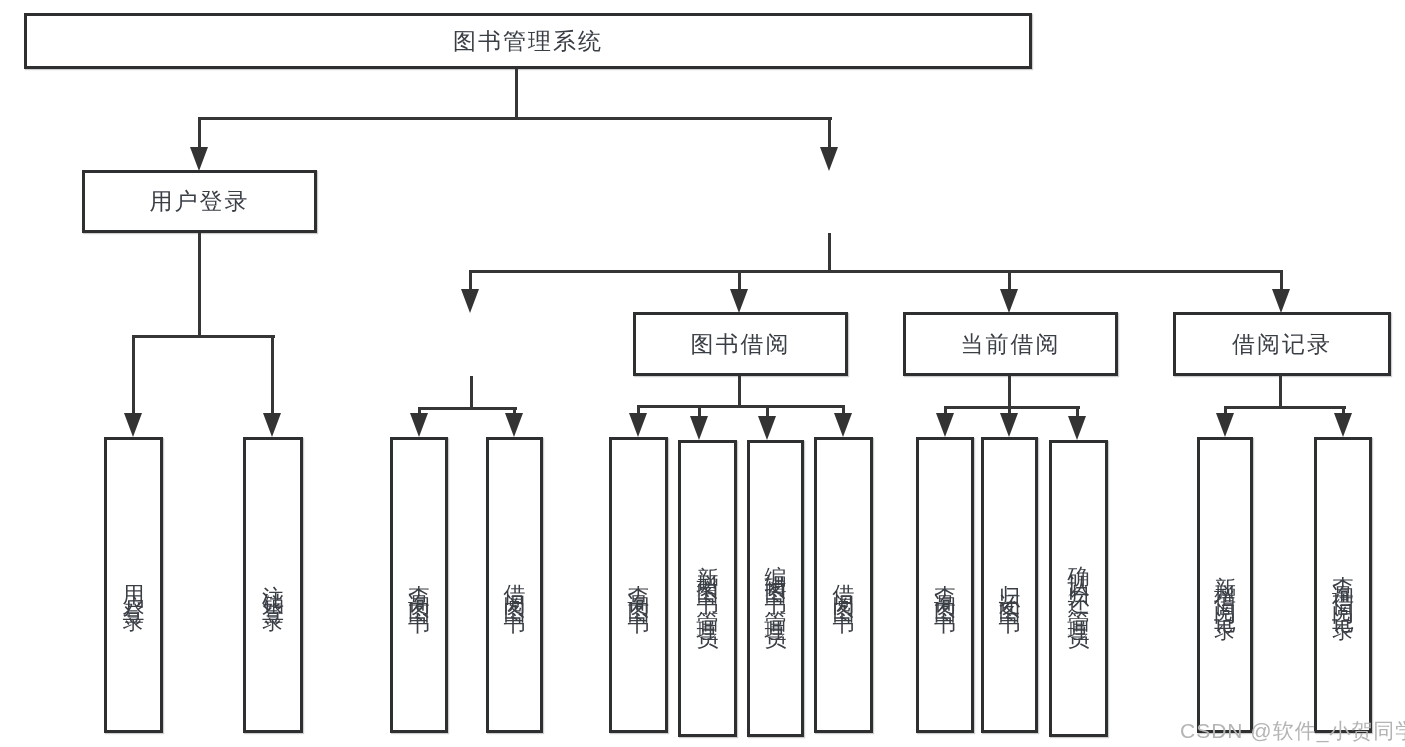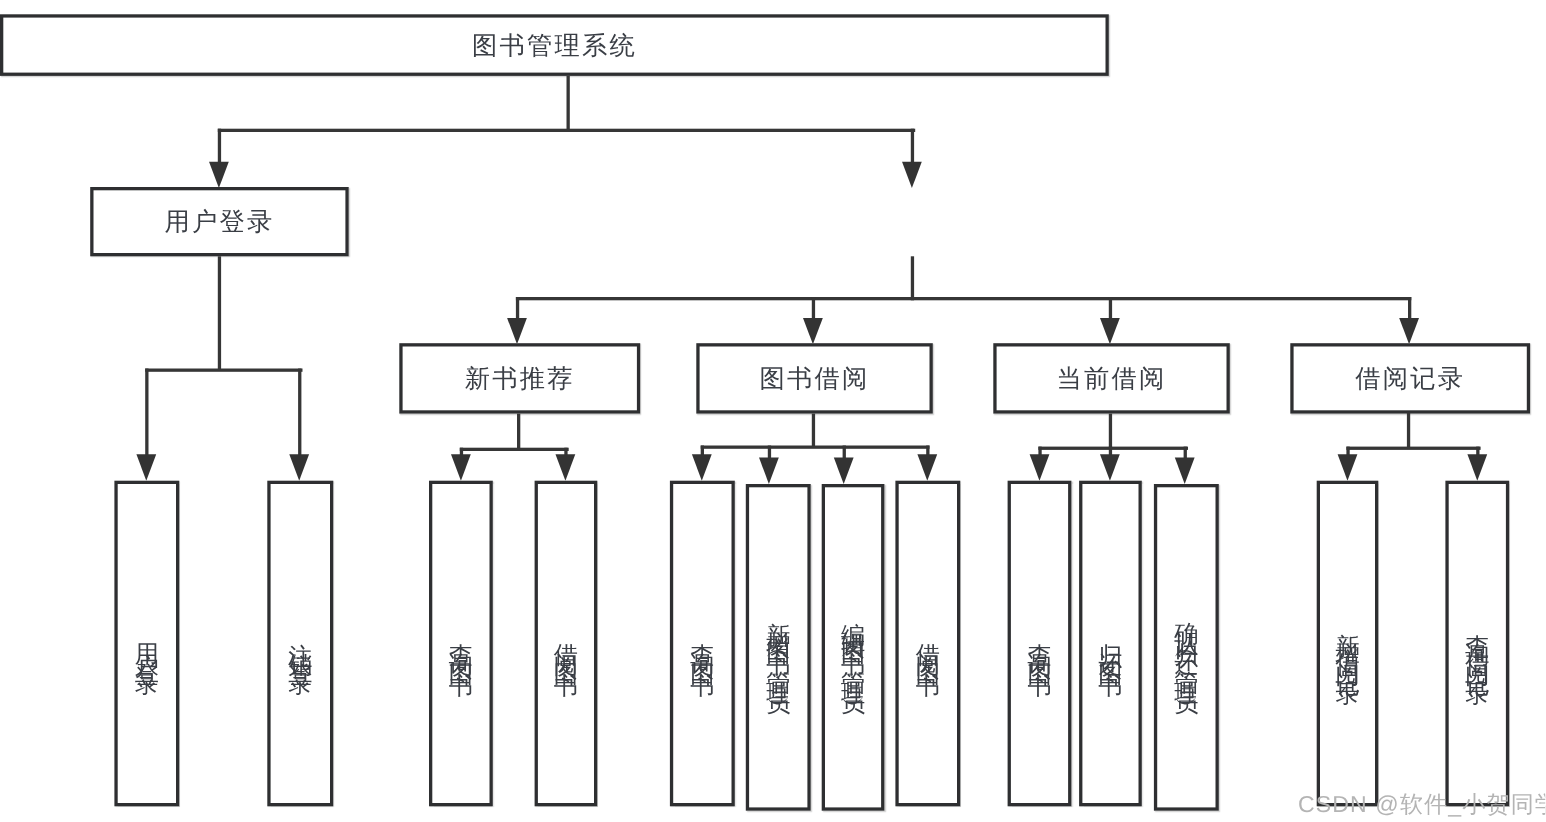--- a/index.html
+++ b/index.html
@@ -25,21 +25,21 @@
   .watermark{
     position:absolute;left:1180px;top:717px;font-size:21px;color:#b4b4b4;
     letter-spacing:1px;white-space:nowrap;z-index:6;
   }
 </style>
 </head>
 <body>
 
 <div class="canvas">
 
-  <div class="node node--h" style="left:0;top:13px;width:1008px;height:56px;">
+  <div class="node node--h" style="left:24px;top:13px;width:1008px;height:56px;">
     <span>图书管理系统</span>
   </div>
 
   <div class="vline" style="left:515px;top:69px;height:51px;"></div>
   <div class="hline" style="left:198px;top:117px;width:634px;"></div>
   <div class="vline" style="left:198px;top:117px;height:41px;"></div>
   <div class="arrow" style="left:190px;top:147px;"></div>
   <div class="vline" style="left:828px;top:117px;height:41px;"></div>
   <div class="arrow" style="left:820px;top:147px;"></div>
 
@@ -58,23 +58,20 @@
   <div class="hline" style="left:469px;top:270px;width:814px;"></div>
   <div class="vline" style="left:469px;top:270px;height:22px;"></div>
   <div class="arrow" style="left:461px;top:289px;"></div>
   <div class="vline" style="left:738px;top:270px;height:22px;"></div>
   <div class="arrow" style="left:730px;top:289px;"></div>
   <div class="vline" style="left:1008px;top:270px;height:22px;"></div>
   <div class="arrow" style="left:1000px;top:289px;"></div>
   <div class="vline" style="left:1280px;top:270px;height:22px;"></div>
   <div class="arrow" style="left:1272px;top:289px;"></div>
 
-  <div class="node node--h" style="left:363px;top:312px;width:219px;height:64px;">
-    <span>新书推荐</span>
-  </div>
   <div class="node node--h" style="left:633px;top:312px;width:215px;height:64px;">
     <span>图书借阅</span>
   </div>
   <div class="node node--h" style="left:903px;top:312px;width:215px;height:64px;">
     <span>当前借阅</span>
   </div>
   <div class="node node--h" style="left:1173px;top:312px;width:218px;height:64px;">
     <span>借阅记录</span>
   </div>
 

